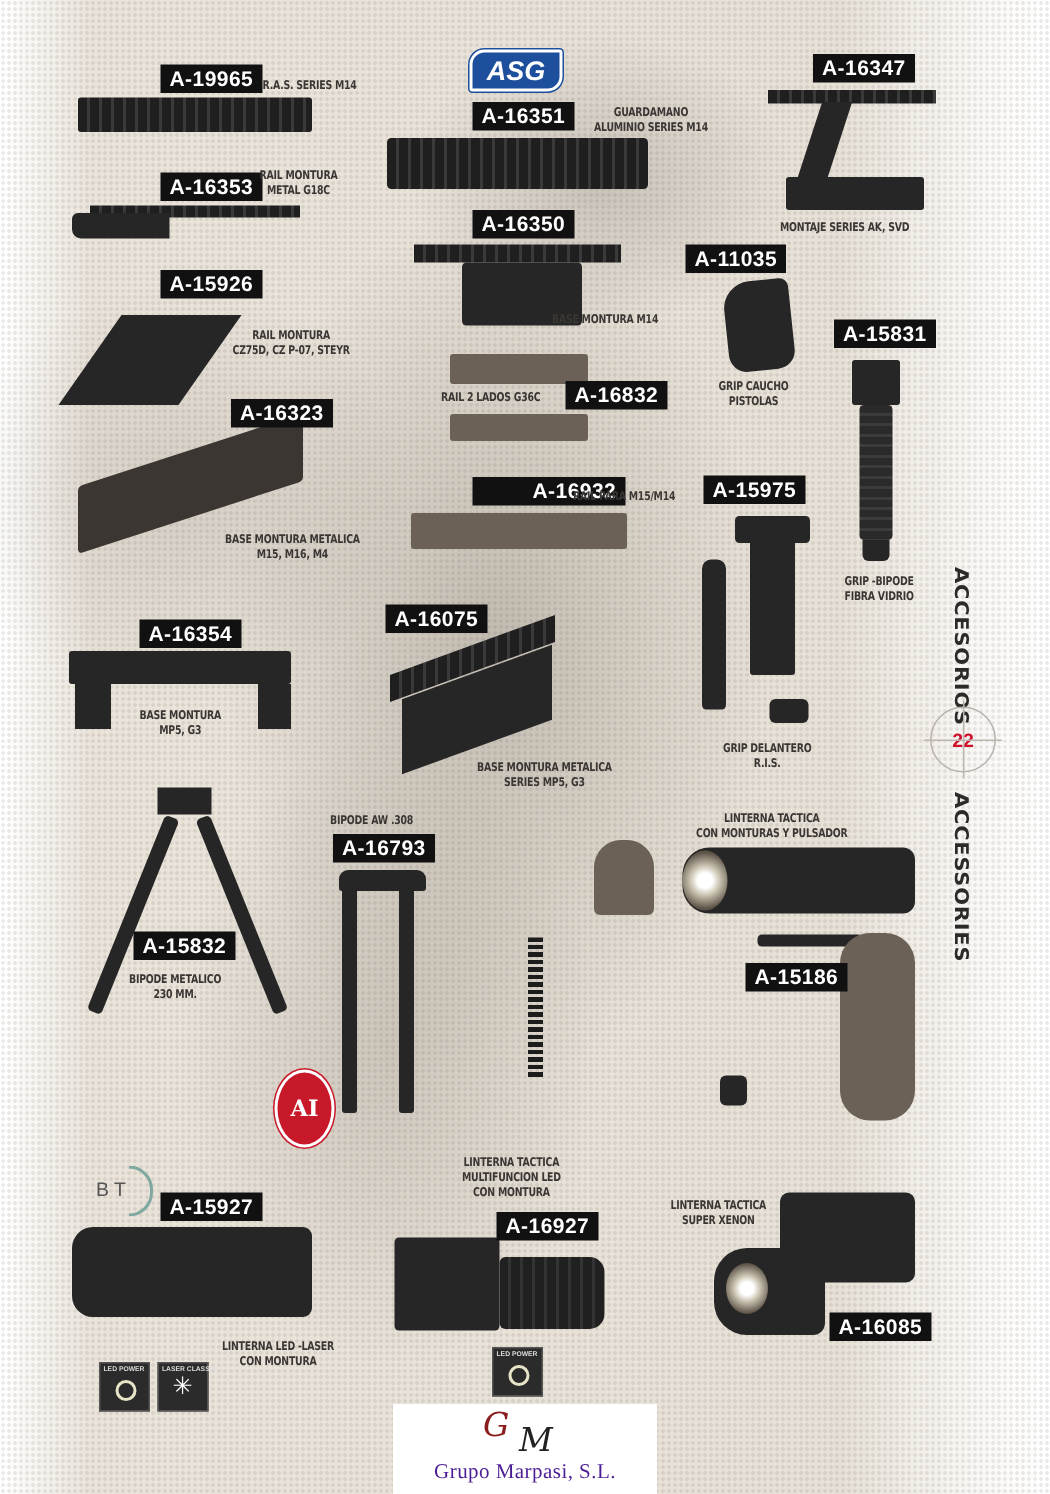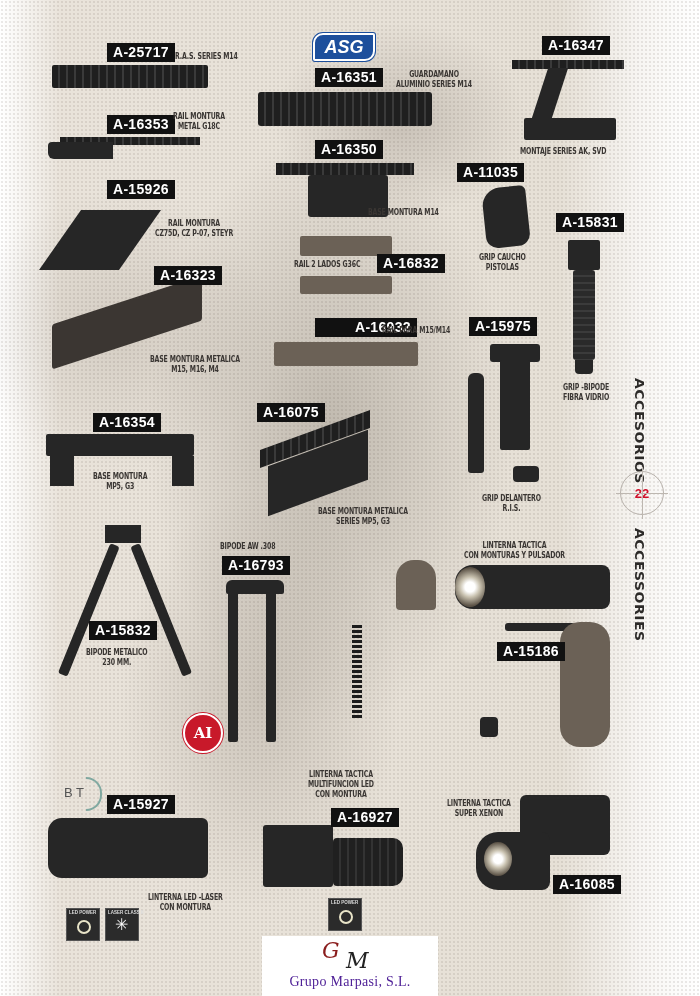--- a/index.html
+++ b/index.html
@@ -60,21 +60,21 @@
   .page-badge::before { left: -5px; right: -5px; top: 21px; height: 1px; }
   .page-badge::after { top: -5px; bottom: -5px; left: 21px; width: 1px; }
   .asg-logo {
     position: absolute; left: 313px; top: 33px; width: 62px; height: 28px;
     background: #1d4f9c; border-radius: 10px 2px 10px 2px; z-index: 5;
     color: #fff; font-weight: bold; font-style: italic; font-size: 18px;
     display: flex; align-items: center; justify-content: center;
     border: 2px solid #fff; box-shadow: 0 0 0 1px #1d4f9c;
   }
   .ai-logo {
-    position: absolute; left: 183px; top: 713px; width: 40px; height: 40px;
+    position: absolute; left: 183px; top: 713px; width: 40px; height: 52px;
     border-radius: 50%; background: #c8192a; color: #fff; z-index: 5;
     display: flex; align-items: center; justify-content: center;
     font-family: "DejaVu Serif", serif; font-weight: bold; font-size: 15px;
     border: 2px solid #fff; box-shadow: 0 0 0 1px #c8192a;
   }
   .bot-logo {
     position: absolute; left: 64px; top: 785px; z-index: 5;
     font-family: "Liberation Sans", sans-serif; font-size: 13px; color: #555;
   }
   .bot-logo::after {
@@ -116,21 +116,21 @@
     background: radial-gradient(circle, #fff 0 20%, #c9c2b0 40%, #5c5347 75%);
   }
 </style>
 </head>
 <body>
 
 <div class="page">
 
   <div class="asg-logo">ASG</div>
 
-  <div class="code" style="left:107px;top:43px;">A-25717</div>
+  <div class="code" style="left:107px;top:43px;">A-19965</div>
   <div class="desc left" style="left:175px;top:52px;">R.A.S. SERIES M14</div>
   <div class="prod rail" style="left:52px;top:65px;width:156px;height:23px;border-radius:2px;"></div>
 
   <div class="code" style="left:315px;top:68px;">A-16351</div>
   <div class="desc" style="left:396px;top:70px;">GUARDAMANO
 ALUMINIO SERIES M14</div>
   <div class="prod rail" style="left:258px;top:92px;width:174px;height:34px;border-radius:3px;"></div>
 
   <div class="code" style="left:542px;top:36px;">A-16347</div>
   <div class="prod rail" style="left:512px;top:60px;width:112px;height:9px;"></div>

